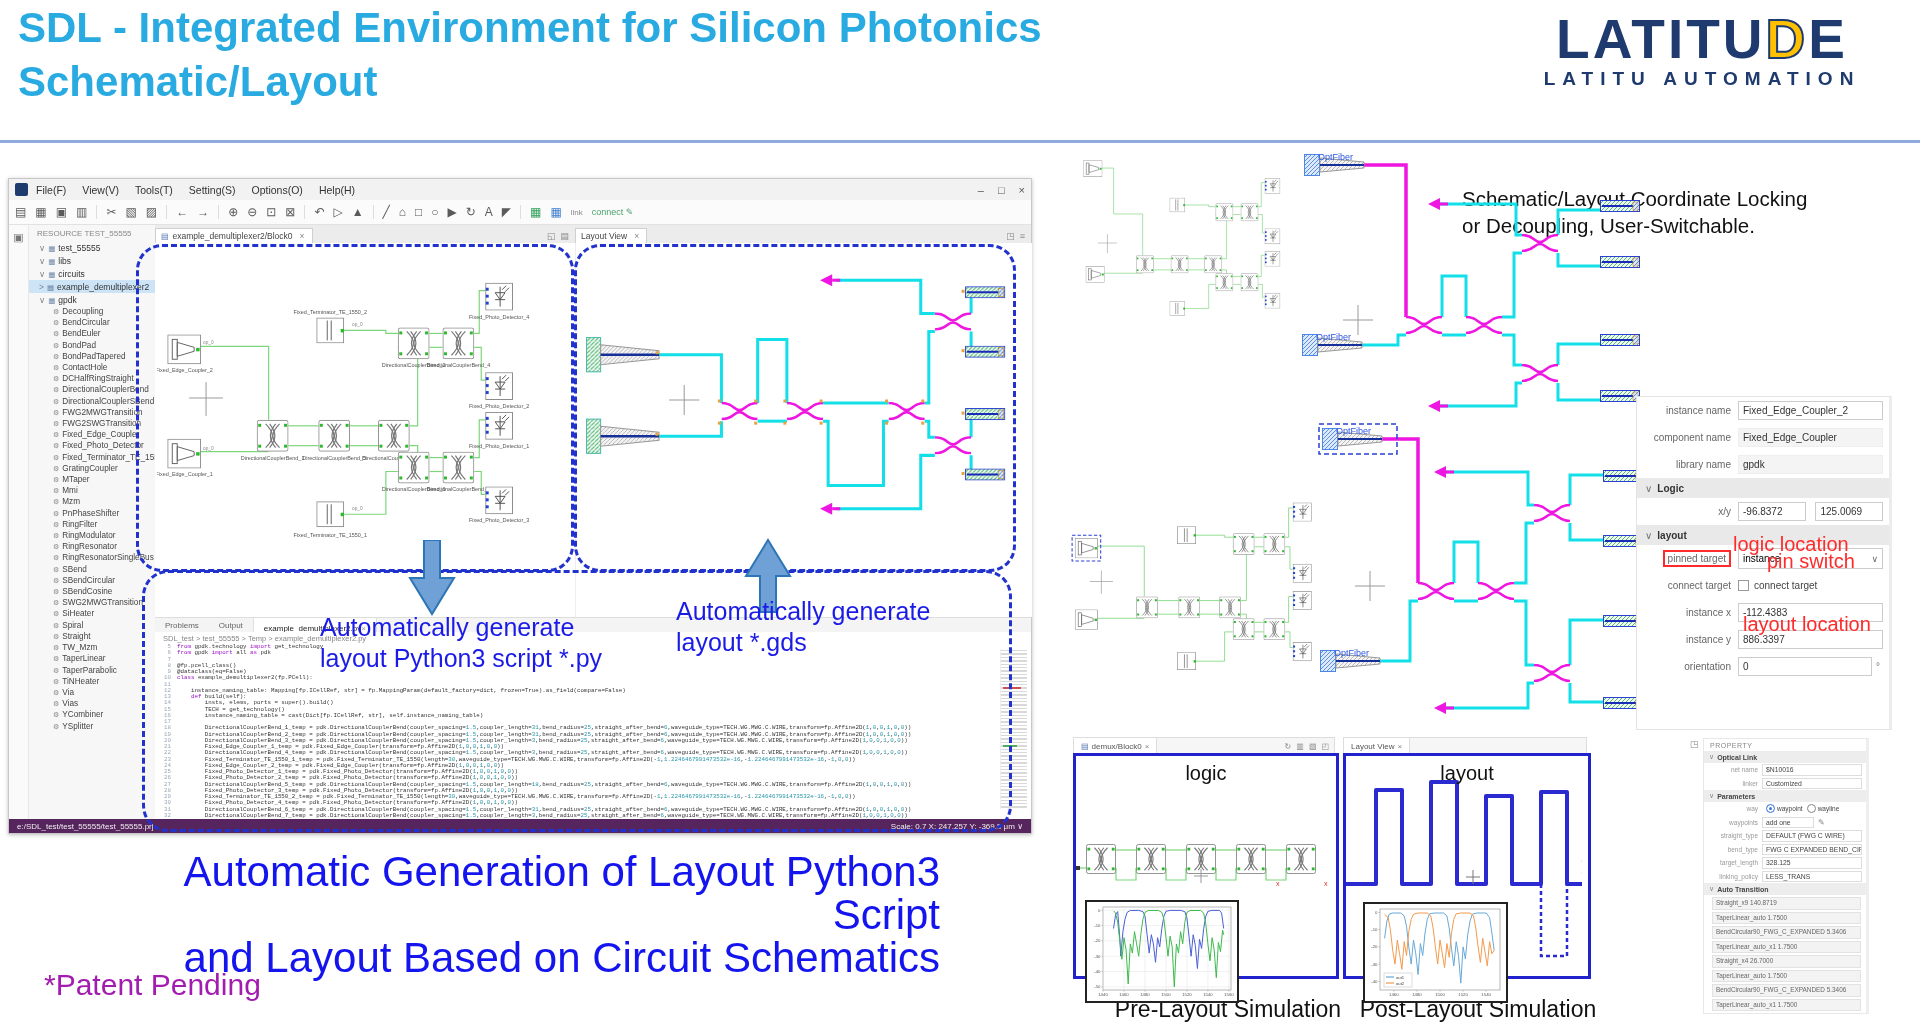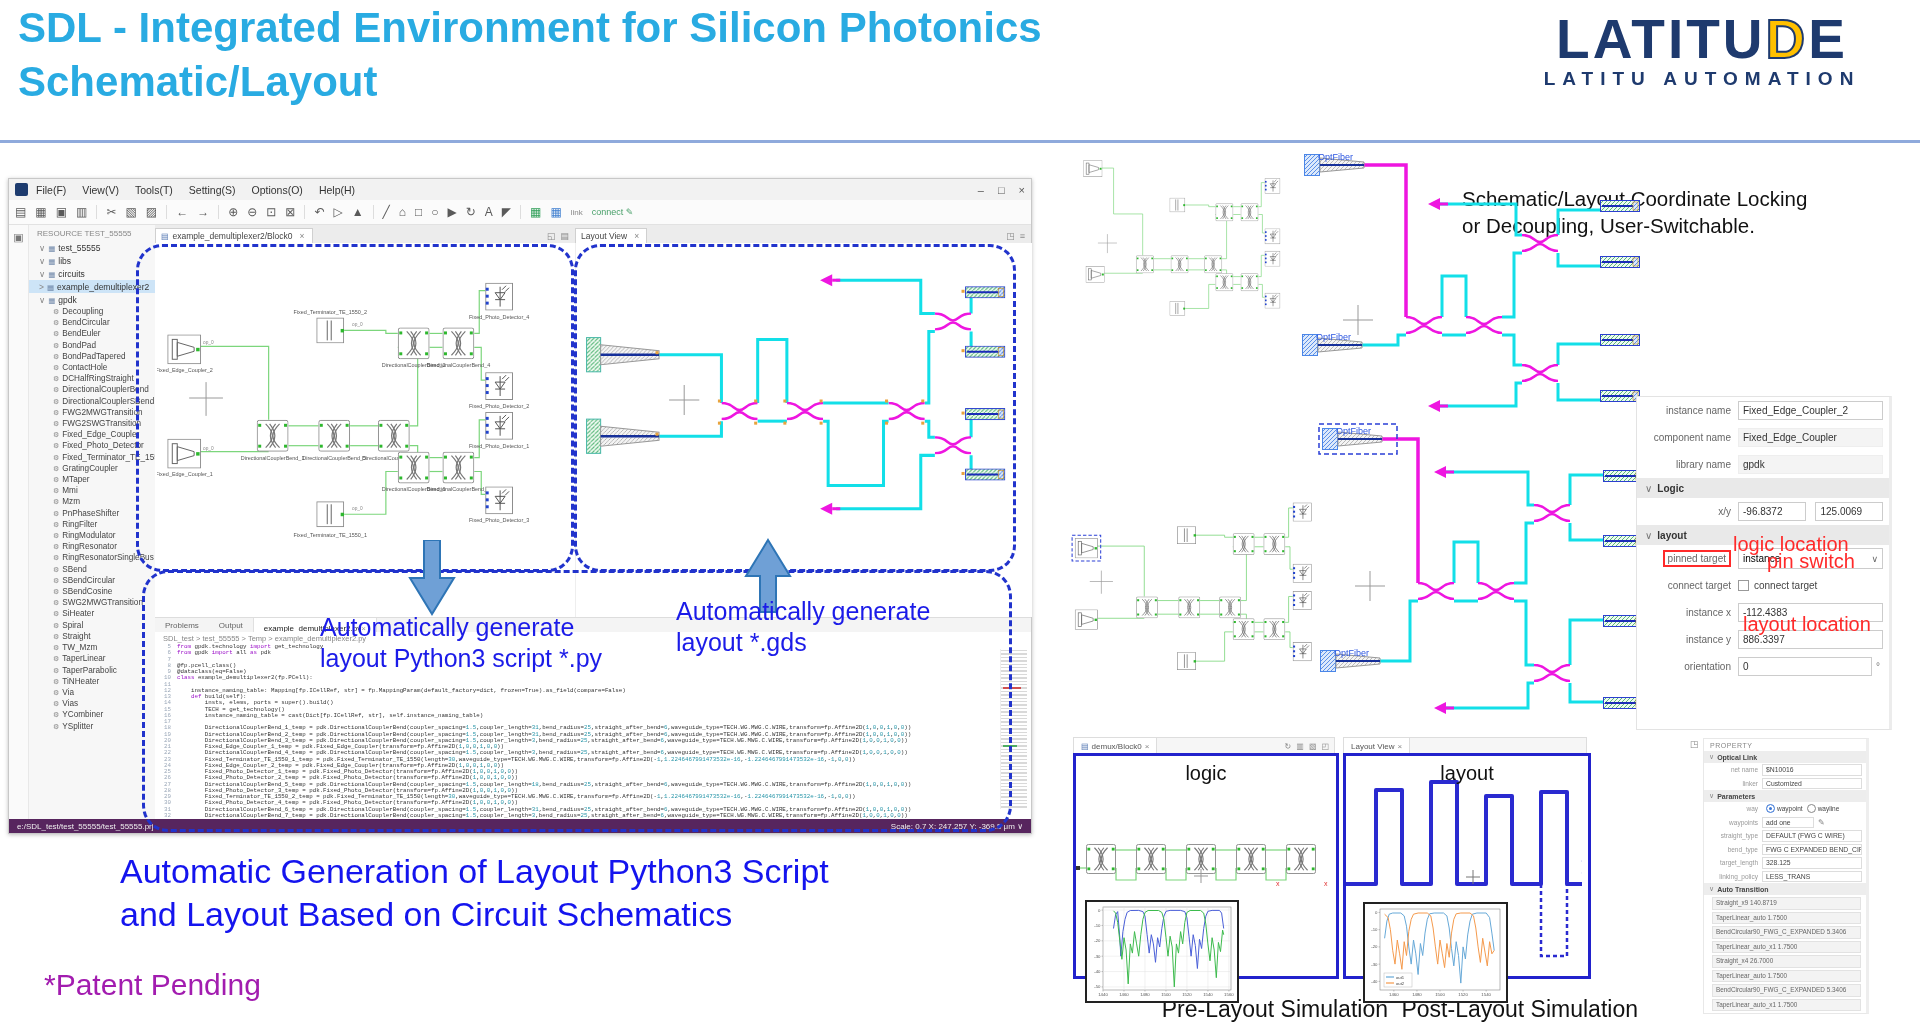--- a/index.html
+++ b/index.html
@@ -45,21 +45,21 @@
   .cl .ln{width:16px;text-align:right;color:#9aa7b8;margin-right:6px;flex:none;}
   .cl .ct2{white-space:pre;overflow:hidden;}
   .k{color:#9b10c8;font-weight:normal;font-style:normal;} .n{color:#2795a8;font-style:normal;}
   #minimap{position:absolute;right:4px;top:470px;width:26px;height:160px;background:repeating-linear-gradient(#fff,#fff 1px,#d9d9d9 1px,#d9d9d9 2.4px,#fff 2.4px,#fff 3.4px);border-left:1px solid #eee;}
   #minimap .mk1{position:absolute;left:2px;top:38px;width:18px;height:2px;background:#d05050;}
   #minimap .mk2{position:absolute;left:2px;top:96px;width:14px;height:2px;background:#4fae62;}
   #statusbar{position:absolute;left:0;bottom:0;width:100%;height:14px;background:#57255E;color:#eee;font-size:8px;display:flex;align-items:center;justify-content:space-between;padding:0 8px;box-sizing:border-box;}
   
   .dashed{position:absolute;border:3px dashed #2133CC;border-radius:26px;pointer-events:none;}
   .annot{position:absolute;color:#1B1BE8;font-size:25px;line-height:31px;white-space:nowrap;}
-  #caption{position:absolute;left:120px;top:850px;width:820px;text-align:left;color:#1414EE;font-size:34px;line-height:43px;}
+  #caption{position:absolute;left:120px;top:850px;width:820px;text-align:right;color:#1414EE;font-size:42px;line-height:43px;}
   #patent{position:absolute;left:44px;top:968px;font-size:30px;color:#a21caf;}
   #coordnote{position:absolute;left:1462px;top:185px;font-size:20.5px;line-height:27px;color:#111;}
   
   #props1{position:absolute;left:1636px;top:396px;width:252px;height:332px;background:#fff;border:1px solid #e3e3e3;border-right:3px solid #ececec;font-size:10px;}
   .p1row{display:flex;align-items:center;height:27px;padding:0 6px;}
   .p1l{width:88px;text-align:right;color:#666;padding-right:7px;flex:none;}
   .p1f{border:1px solid #ccc;background:#fff;color:#333;height:17px;line-height:17px;padding:0 4px;}
   .p1f.plain{border-color:#eee;background:#f4f4f4;}
   .p1sec{height:20px;background:#e9e9e9;color:#333;font-weight:bold;display:flex;align-items:center;padding-left:8px;}
   .p1sec .car{color:#777;font-weight:normal;margin-right:5px;}
@@ -69,21 +69,21 @@
   .ddl .chev{margin-left:auto;color:#666;font-size:9px;}
   .cb{width:9px;height:9px;border:1px solid #999;background:#fff;display:inline-block;margin-right:5px;}
   .mirnote{font-size:9px;color:#999;line-height:11px;width:140px;}
   
   .btabbar{position:absolute;height:16px;background:#f6f6f6;border:1px solid #ddd;display:flex;align-items:center;font-size:8px;color:#555;}
   .btab{background:#fff;height:100%;display:flex;align-items:center;padding:0 7px;border-right:1px solid #ddd;gap:3px;}
   .bico{margin-left:auto;display:flex;gap:5px;color:#888;font-size:8px;padding-right:5px;}
   .bluepanel{position:absolute;border:3px solid #2222CC;background:#fff;}
   .plabel{position:absolute;width:100%;text-align:center;top:6px;font-size:20px;color:#111;}
   .plotbox{position:absolute;border:2px solid #222;background:#fff;z-index:12;}
-  .simcap{position:absolute;font-size:23px;color:#111;text-align:right;width:320px;}
+  .simcap{position:absolute;font-size:23px;color:#111;text-align:center;width:320px;}
   
   #props2{position:absolute;left:1703px;top:738px;width:162px;height:274px;background:#fff;border:1px solid #e8e8e8;border-right:3px solid #eee;overflow:hidden;}
   #p2hdr{font-size:7px;color:#888;letter-spacing:.5px;padding:3px 0 2px 6px;}
   .p2sec{height:12px;background:#ededed;font-size:7px;font-weight:bold;color:#444;display:flex;align-items:center;padding-left:5px;}
   .p2sec .car{color:#888;font-weight:normal;margin-right:3px;}
   .p2row{display:flex;align-items:center;height:13.5px;padding:0 4px;}
   .p2l{width:50px;text-align:right;color:#999;font-size:6.5px;padding-right:4px;flex:none;}
   .p2v{border:1px solid #ddd;font-size:6.8px;color:#444;height:9.5px;line-height:9.5px;padding:0 3px;flex:1;white-space:nowrap;overflow:hidden;}
   .chip{margin:2px 5px 0 8px;background:#f3f3f3;border:1px solid #e2e2e2;font-size:6.4px;color:#666;height:10.5px;line-height:10.5px;padding:0 3px;white-space:nowrap;overflow:hidden;}
   .radio{width:7px;height:7px;border:1px solid #888;border-radius:50%;display:inline-block;margin:0 2px 0 4px;vertical-align:-1px;}

